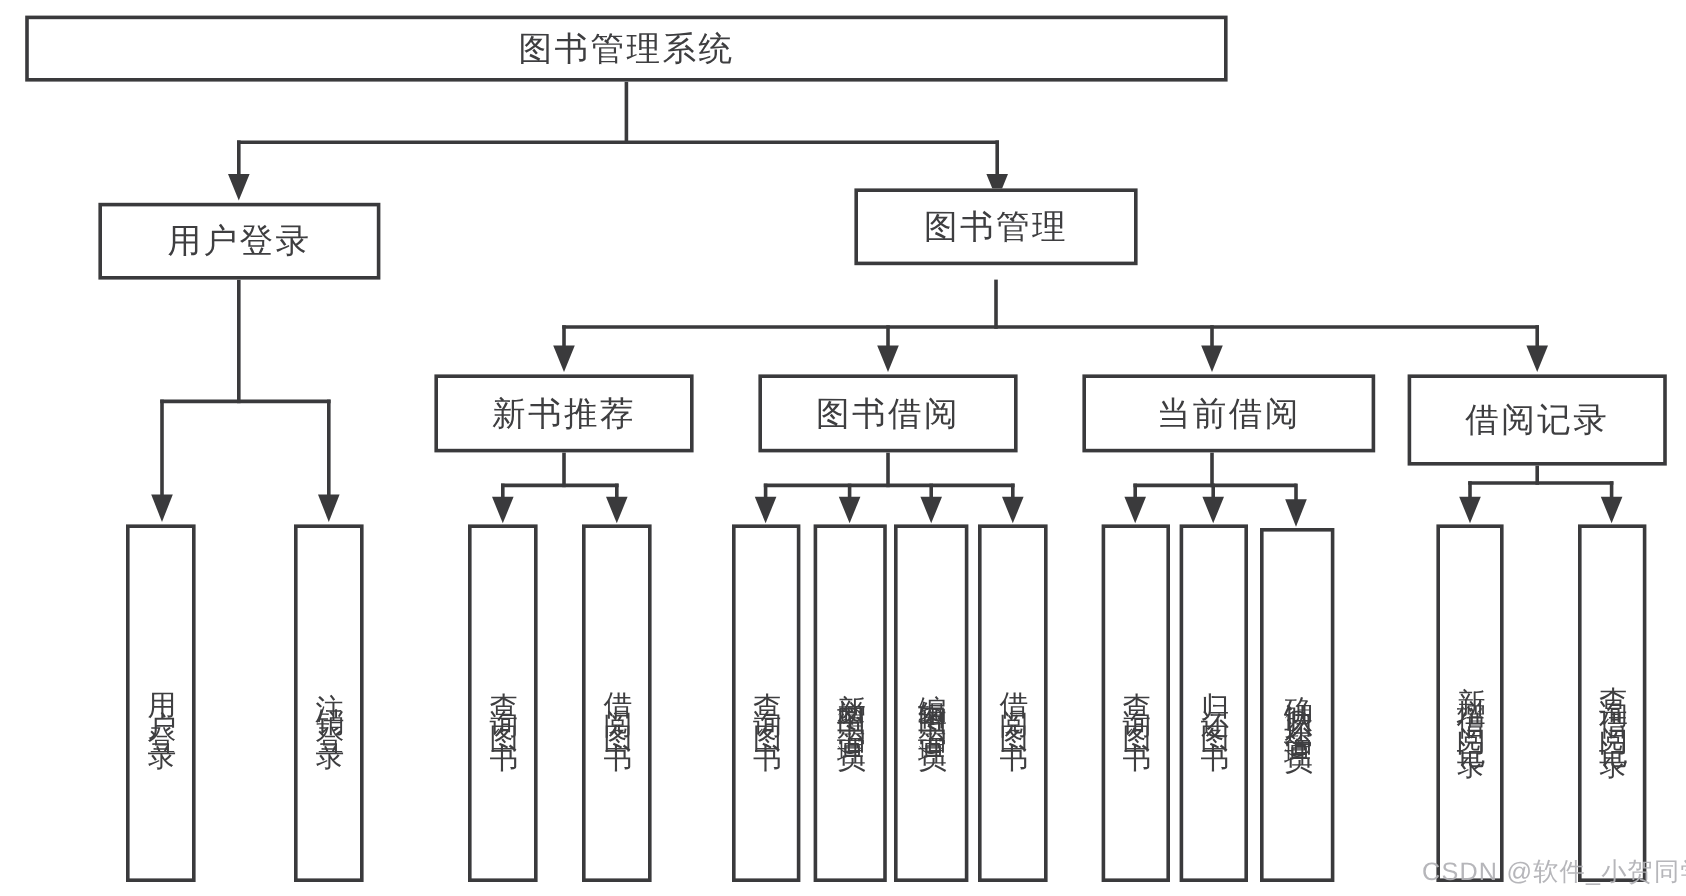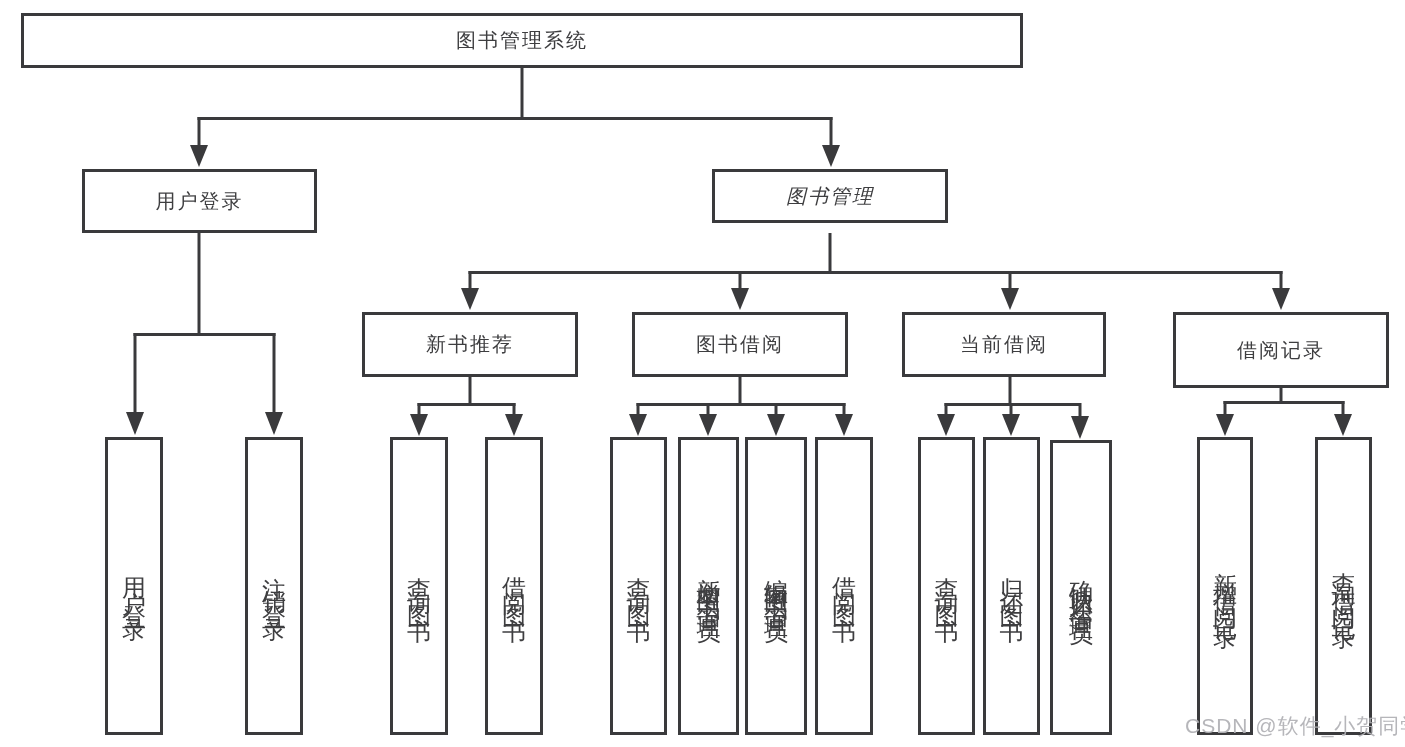--- a/index.html
+++ b/index.html
@@ -20,21 +20,21 @@
     z-index: 1;
   }
   .node {
     position: absolute;
     box-sizing: border-box;
     border: 3px solid #3a3a3c;
     background: #ffffff;
     display: flex;
     align-items: center;
     justify-content: center;
-    font-size: 20px;
+    font-size: 28px;
     color: #3e3e40;
     z-index: 2;
     letter-spacing: 2px;
   }
   .vnode {
     position: absolute;
     box-sizing: border-box;
     border: 3px solid #3a3a3c;
     background: #ffffff;
     display: flex;
@@ -49,24 +49,24 @@
     color: #3e3e40;
     letter-spacing: 14px;
     line-height: 1;
     white-space: nowrap;
   }
   .vnode .vtext.mid  { letter-spacing: 11px; }
   .vnode .vtext.long { letter-spacing: 6px; }
   
   .n-root { left: 21px;  top: 13px;  width: 1002px; height: 55px; }
   .n-l2a  { left: 82px;  top: 169px; width: 235px;  height: 64px; }
-  .n-l2b  { left: 712px; top: 169px; width: 236px;  height: 54px; font-style: italic; }
+  .n-l2b  { left: 712px; top: 157px; width: 236px;  height: 64px; }
   .n-l3a  { left: 362px;  top: 312px; width: 216px; height: 65px; }
   .n-l3b  { left: 632px;  top: 312px; width: 216px; height: 65px; }
-  .n-l3c  { left: 902px;  top: 312px; width: 204px; height: 65px; }
+  .n-l3c  { left: 902px;  top: 312px; width: 244px; height: 65px; }
   .n-l3d  { left: 1173px; top: 312px; width: 216px; height: 76px; }
   .leaf   { top: 437px; height: 298px; }
   .n-a1 { left: 105px;  width: 58px; }
   .n-a2 { left: 245px;  width: 58px; }
   .n-b1 { left: 390px;  width: 58px; }
   .n-b2 { left: 485px;  width: 58px; }
   .n-c1 { left: 610px;  width: 57px; }
   .n-c2 { left: 678px;  width: 61px; }
   .n-c3 { left: 745px;  width: 62px; }
   .n-c4 { left: 815px;  width: 58px; }

